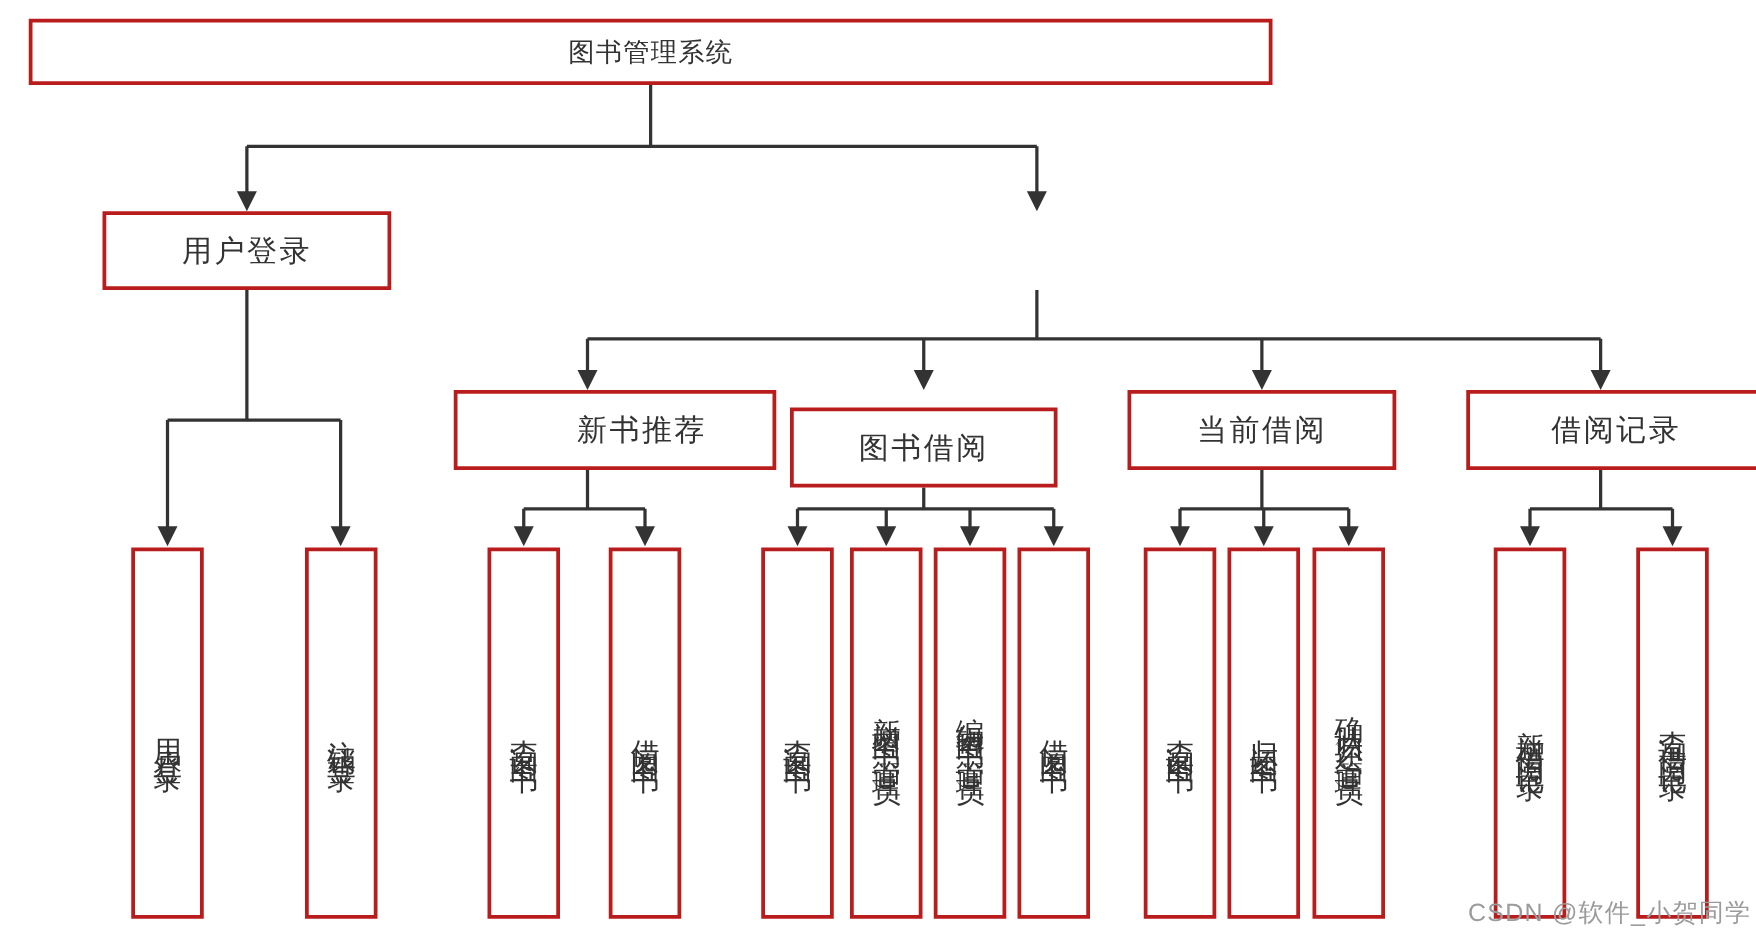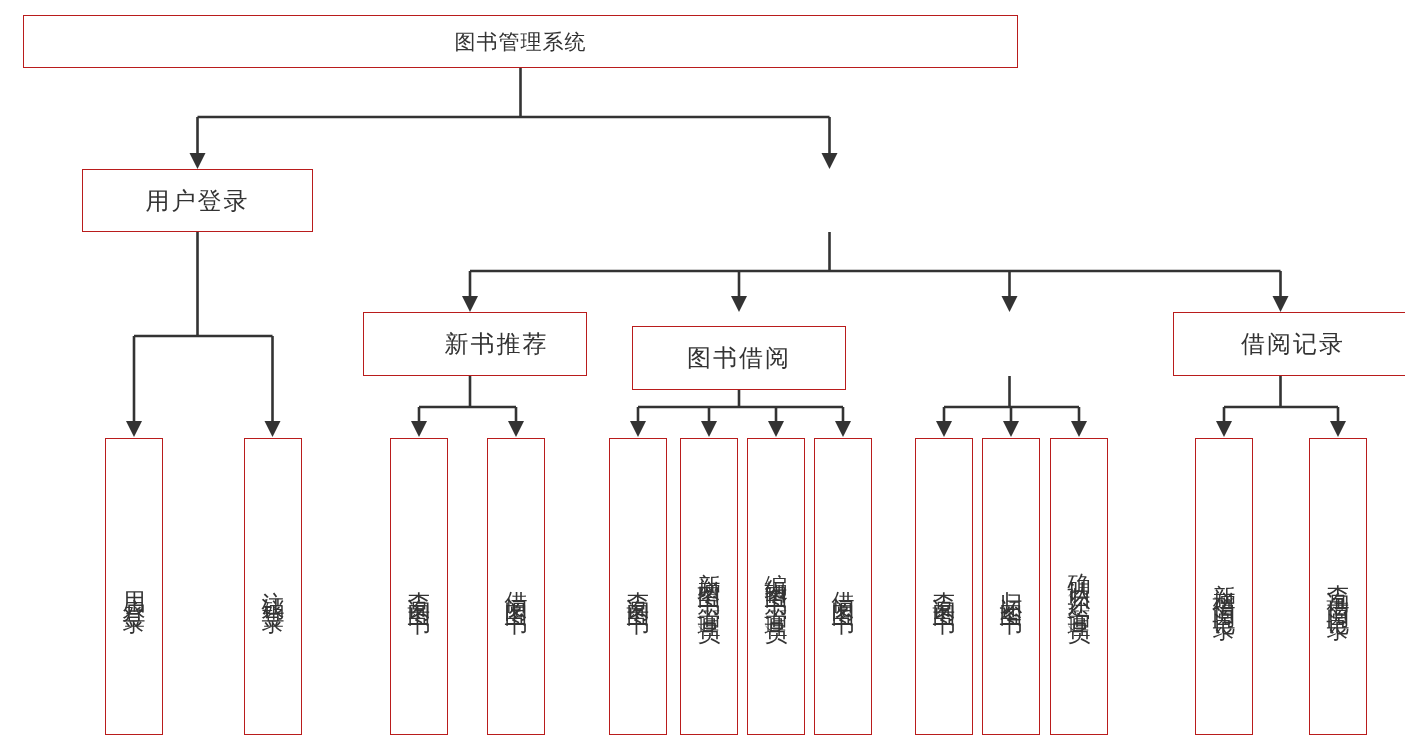--- a/index.html
+++ b/index.html
@@ -19,21 +19,21 @@
     position: absolute;
     left: 0;
     top: 0;
     width: 1405px;
     height: 747px;
     pointer-events: none;
   }
   .node {
     position: absolute;
     box-sizing: border-box;
-    border: 1px solid #b91c1c;
+    border: 3px solid #b91c1c;
     background: #ffffff;
     display: flex;
     align-items: center;
     justify-content: center;
     color: #333333;
   }
   .node-root {
     left: 23px; top: 15px; width: 995px; height: 53px;
     font-size: 21px;
     letter-spacing: 1px;
@@ -141,22 +141,23 @@
 
       <polygon points="1216,421 1232,421 1224,437"></polygon>
       <polygon points="1330,421 1346,421 1338,437"></polygon>
     </g>
   </svg>
 
   <div class="node node-root">图书管理系统</div>
 
   <div class="node node-l2" style="left:82px; top:169px; width:231px; height:63px;">用户登录</div>
 
-  <div class="node node-l3" style="left:363px; top:312px; width:224px; height:64px;padding-left:43px;">新书推荐</div>
+  <div class="node node-l3" style="left:363px; top:312px; width:258px; height:64px;padding-left:43px;">新书推荐</div>
   <div class="node node-l3" style="left:632px; top:312px; width:214px; height:64px;margin-top:14px;">图书借阅</div>
+  <div class="node node-l3" style="left:902px; top:312px; width:215px; height:64px;">当前借阅</div>
   <div class="node node-l3" style="left:1173px; top:312px; width:240px; height:64px;">借阅记录</div>
 
   <div class="node node-leaf" style="left:105px;">
     <span class="vtext">用户登录</span>
   </div>
   <div class="node node-leaf" style="left:244px;">
     <span class="vtext">注销登录</span>
   </div>
 
   <div class="node node-leaf" style="left:390px;">
@@ -189,14 +190,15 @@
     <span class="vtext">确认归还（管理员）</span>
   </div>
 
   <div class="node node-leaf" style="left:1195px;">
     <span class="vtext">新增借阅记录</span>
   </div>
   <div class="node node-leaf" style="left:1309px;">
     <span class="vtext">查询借阅记录</span>
   </div>
 
+  <div id="watermark">CSDN @软件_小贺同学</div>
 
 </div>
 
 </body></html>

